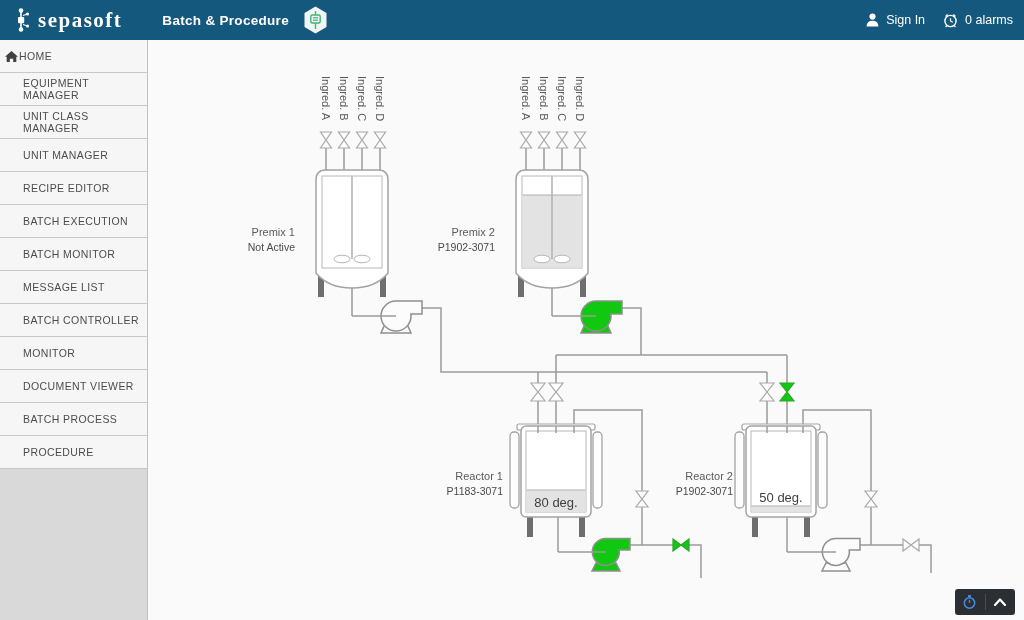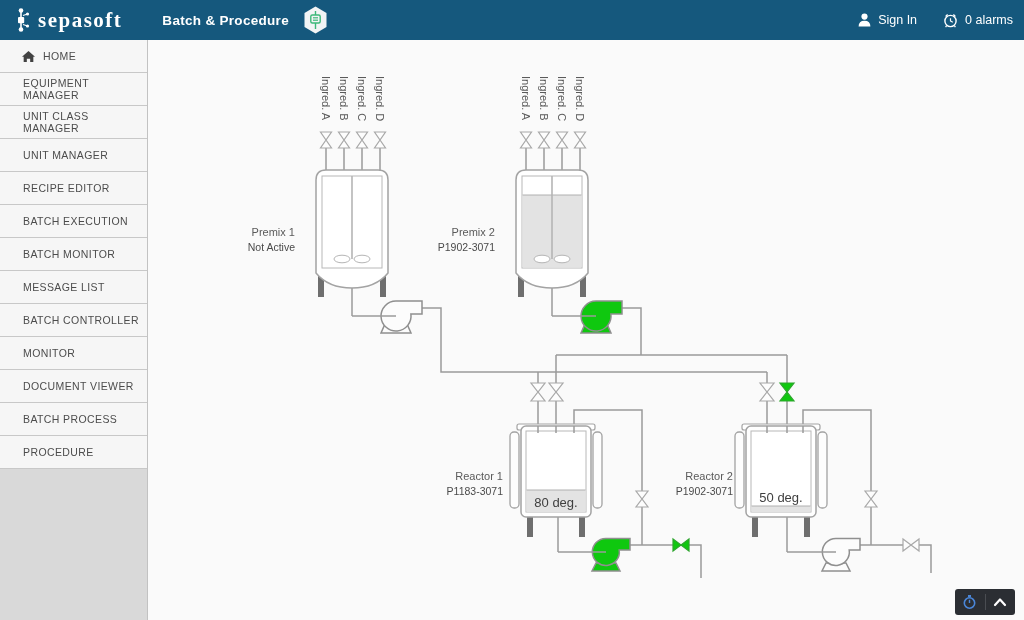--- a/index.html
+++ b/index.html
@@ -6,31 +6,31 @@
   html,body { width:1024px; height:620px; overflow:hidden; }
   body { font-family:"Liberation Sans", sans-serif; background:#fafafa; position:relative; }
 
   
   .header { position:absolute; top:0; left:0; width:1024px; height:40px; background:#15587d;
             display:flex; align-items:center; z-index:5; }
   .logo { display:flex; align-items:center; margin-left:17px; gap:7px; }
   .logo-text { color:#fff; font-size:21px; font-weight:bold; letter-spacing:1.5px; line-height:1;font-family:Liberation Serif, serif; }
   .app-title { margin-left:40px; color:#fff; font-size:13.5px; font-weight:bold; letter-spacing:.3px; }
   .badge { margin-left:13px; display:flex; align-items:center; }
-  .header-right { margin-left:auto; margin-right:11px; display:flex; align-items:center; gap:25px;
+  .header-right { margin-left:auto; margin-right:11px; display:flex; align-items:center; gap:17px;
                   color:#fff; font-size:12.5px; }
   .hbtn { display:flex; align-items:center; gap:6px; cursor:pointer; }
 
   
   .sidebar { position:absolute; top:40px; left:0; width:148px; height:580px; background:#d9d9d9;
              border-right:1px solid #c2c2c2; z-index:4; }
   .side-item { height:33px; background:#f6f6f6; border-bottom:1px solid #c8c8c8;
                display:flex; align-items:center; padding-left:23px;
                font-size:10.5px; color:#4c4c4c; letter-spacing:.4px; cursor:pointer; }
-  .side-item.first { padding-left:21px; gap:7px; }
+  .side-item.first { padding-left:4px; }
 
   
   .main { position:absolute; top:40px; left:149px; width:875px; height:580px; background:#fafafa; }
   svg text { font-family:"Liberation Sans", sans-serif; }
   .pipe   { stroke:#9a9a9a; stroke-width:1.5; fill:none; }
   .vessel { stroke:#a3a3a3; stroke-width:1.5; fill:#ffffff; }
   .vessel-inner { stroke:#b8b8b8; stroke-width:1; fill:none; }
   .lip    { stroke:#a3a3a3; stroke-width:1.2; fill:#ffffff; }
   .jacket { stroke:#a3a3a3; stroke-width:1.3; fill:#fdfdfd; }
   .leg    { fill:#6e6e6e; }

